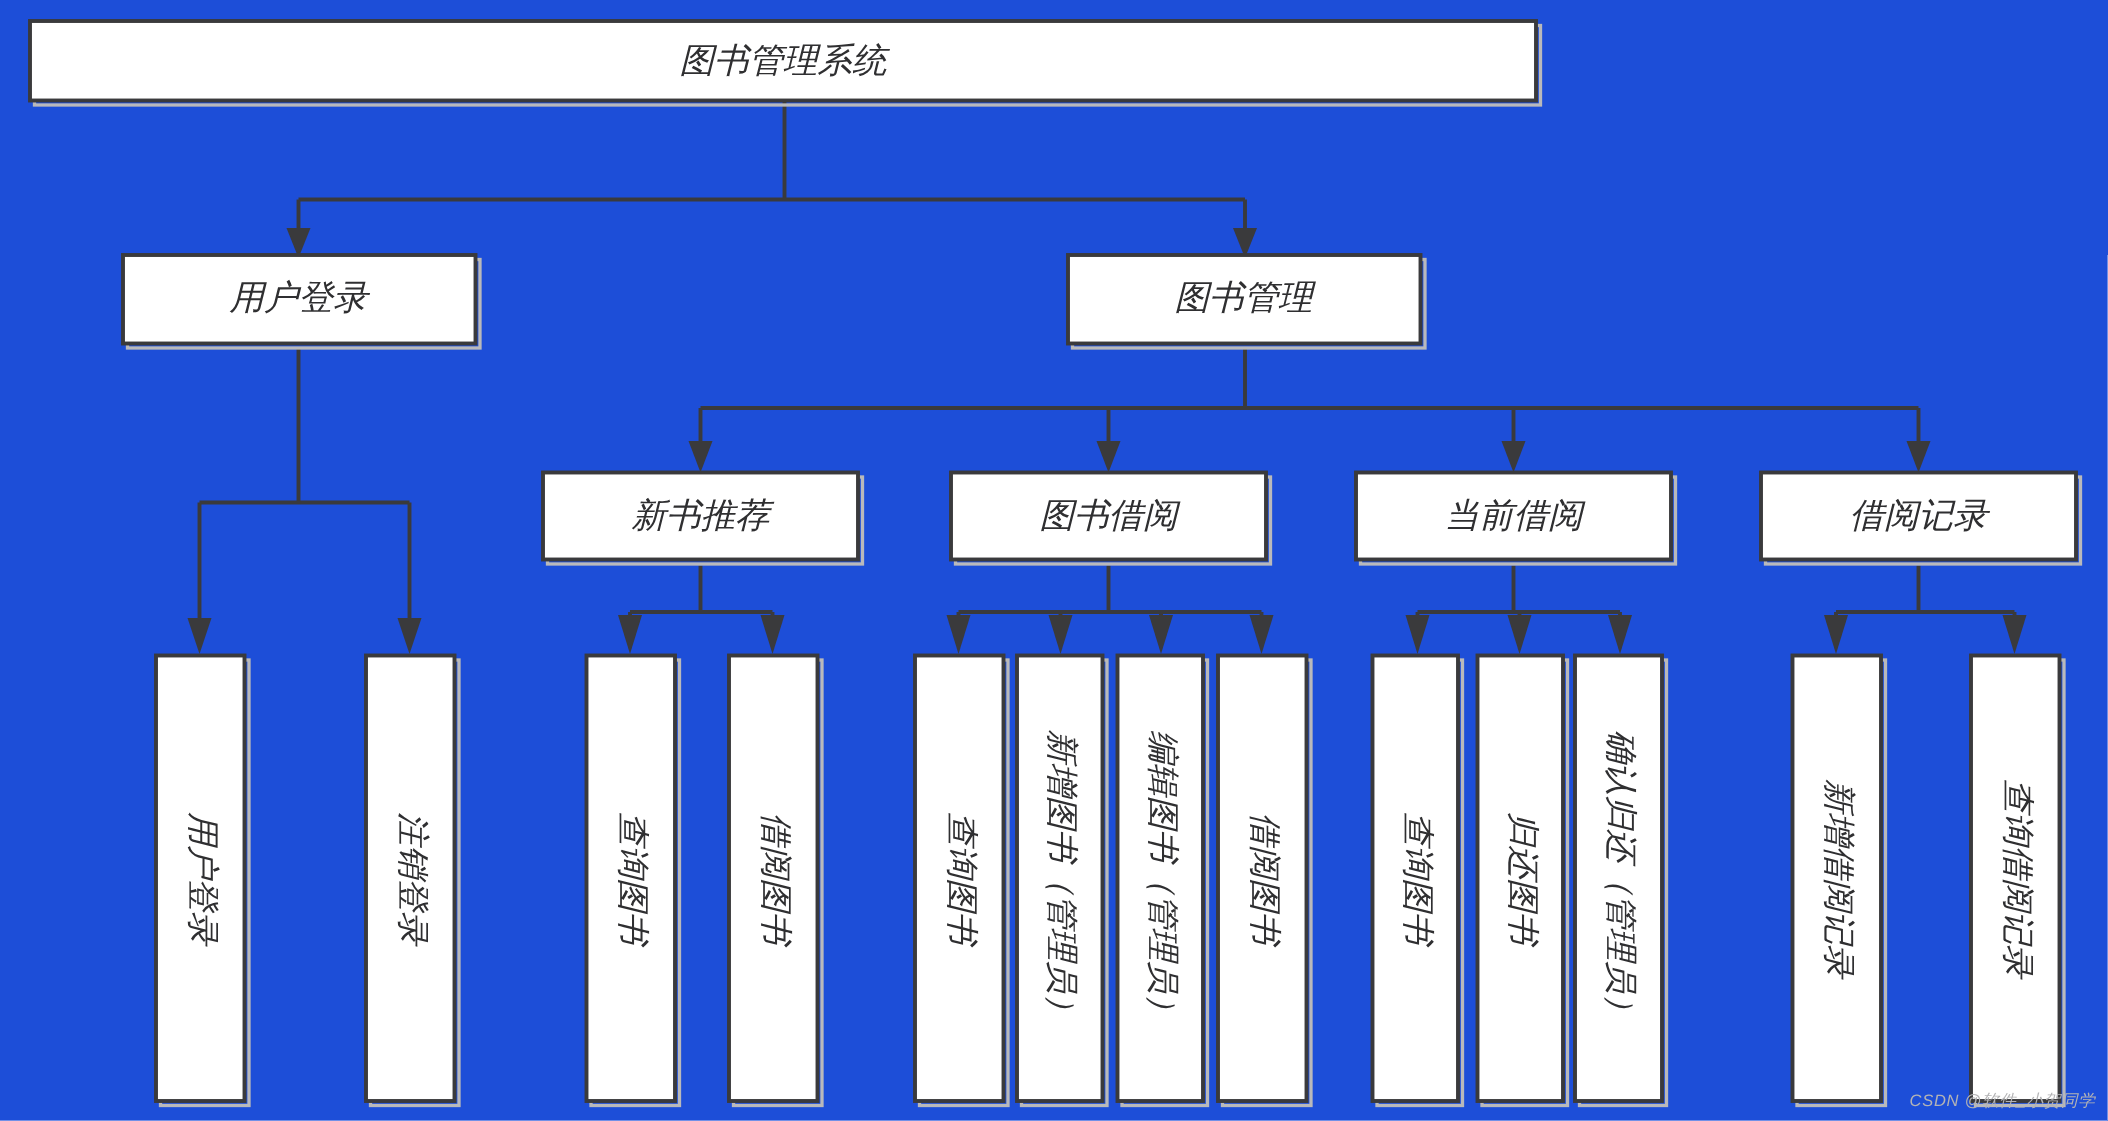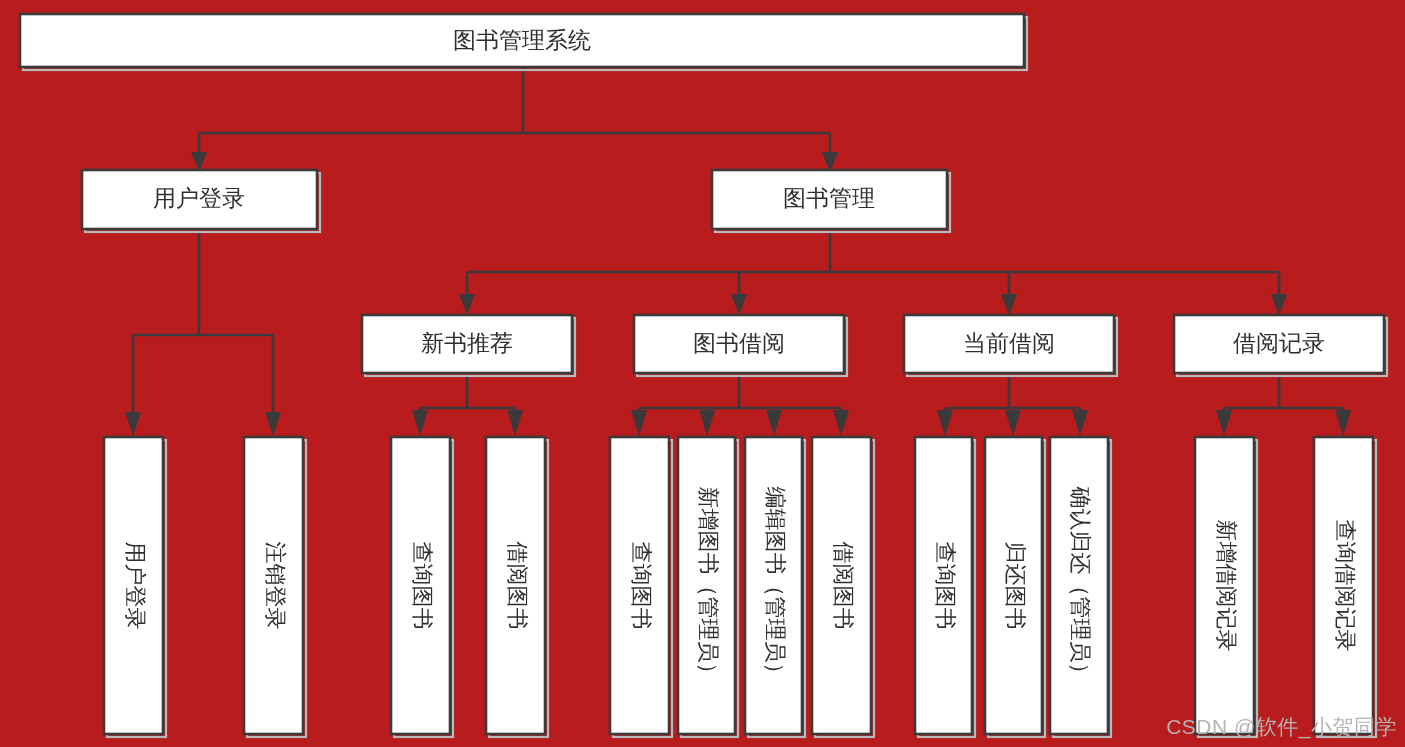--- a/index.html
+++ b/index.html
@@ -10,21 +10,22 @@
   body {
     width: 1405px;
     height: 747px;
     overflow: hidden;
     font-family: "Liberation Sans", "DejaVu Sans", sans-serif;
   }
   #diagram-root {
     position: relative;
     width: 1405px;
     height: 747px;
-    background: #b91c1c;
+    background: #1d4ed8;
+    font-style: italic;
   }
   svg.flow {
     position: absolute;
     left: 0;
     top: 0;
     width: 1405px;
     height: 747px;
   }
   .node-rect {
     fill: #ffffff;
@@ -59,21 +60,21 @@
     font-size: 22px;
     fill: #2f2f31;
     text-anchor: middle;
     white-space: pre;
   }
   .watermark {
     position: absolute;
     right: 8px;
     bottom: 6px;
     font-family: "Liberation Sans", "DejaVu Sans", sans-serif;
-    font-size: 21px;
+    font-size: 11px;
     color: #b3b3b5;
     letter-spacing: 0.5px;
     white-space: nowrap;
     user-select: none;
   }
 </style>
 </head>
 <body>
 
 <div id="diagram-root">

